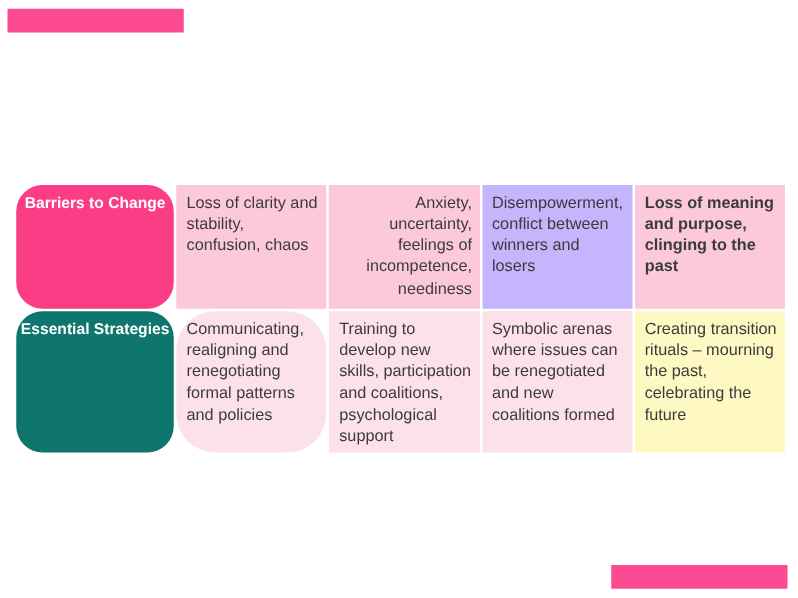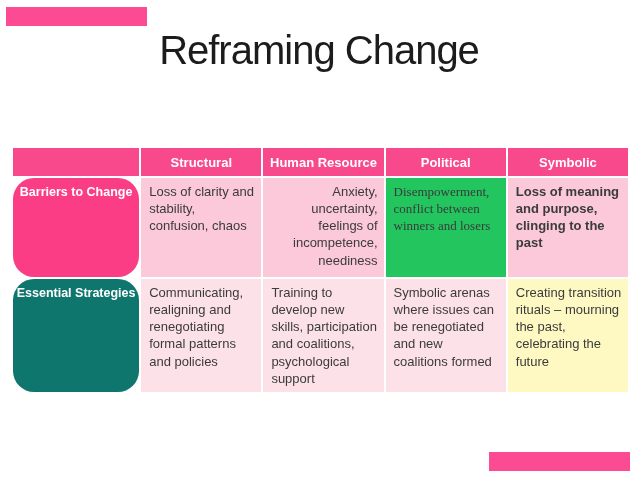--- a/index.html
+++ b/index.html
@@ -85,48 +85,40 @@
   tr.row-1 > * { height: 90px; }
   tr.row-2 > * { height: 104px; }
 </style>
 </head>
 <body>
 
 <div class="slide">
 
   <div class="decor-bar top-left" style="background: rgb(252, 75, 147);"></div>
 
-  <div class="slide-title">Reframing Change</div>
 
   <table class="frame-table">
     <colgroup>
       <col class="c0">
         <col class="cx">
         <col class="cx">
         <col class="cx">
         <col class="cx">
     </colgroup>
     <tbody>
-      <tr class="head-row">
-        <th class="corner" style="background: rgb(248, 73, 140);"></th>
-        <th style="background: rgb(248, 73, 140);">Structural</th>
-        <th style="background: rgb(248, 73, 140);">Human Resource</th>
-        <th style="background: rgb(248, 73, 140);">Political</th>
-        <th style="background: rgb(248, 73, 140);">Symbolic</th>
-      </tr>
       <tr class="row-1">
         <th class="row-head" style="background: rgb(250, 61, 133);">Barriers to Change</th>
         <td class="body-cell r1" style="background: rgb(251, 201, 217);">Loss of clarity and stability, confusion, chaos</td>
         <td class="body-cell r1" style="background: rgb(251, 201, 217); text-align: right;">Anxiety, uncertainty, feelings of incompetence, neediness</td>
-        <td class="body-cell r1" style="background: #22c55e; font-family: Liberation Serif, serif;">Disempowerment, conflict between winners and losers</td>
+        <td class="body-cell r1" style="background: #c4b5fd;">Disempowerment, conflict between winners and losers</td>
         <td class="body-cell r1" style="background: rgb(251, 201, 217); font-weight: bold;">Loss of meaning and purpose, clinging to the past</td>
       </tr>
       <tr class="row-2">
         <th class="row-head" style="background: #0f766e;">Essential Strategies</th>
-        <td class="body-cell r2" style="background: rgb(252, 225, 233);">Communicating, realigning and renegotiating formal patterns and policies</td>
+        <td class="body-cell r2" style="background: rgb(252, 225, 233); border-radius: 31px;">Communicating, realigning and renegotiating formal patterns and policies</td>
         <td class="body-cell r2" style="background: rgb(252, 225, 233);">Training to develop new skills, participation and coalitions, psychological support</td>
         <td class="body-cell r2" style="background: rgb(252, 225, 233);">Symbolic arenas where issues can be renegotiated and new coalitions formed</td>
         <td class="body-cell r2" style="background: #fef9c3;">Creating transition rituals – mourning the past, celebrating the future</td>
       </tr>
     </tbody>
   </table>
 
   <div class="decor-bar bottom-right" style="background: rgb(252, 75, 147);"></div>
 
 </div>

